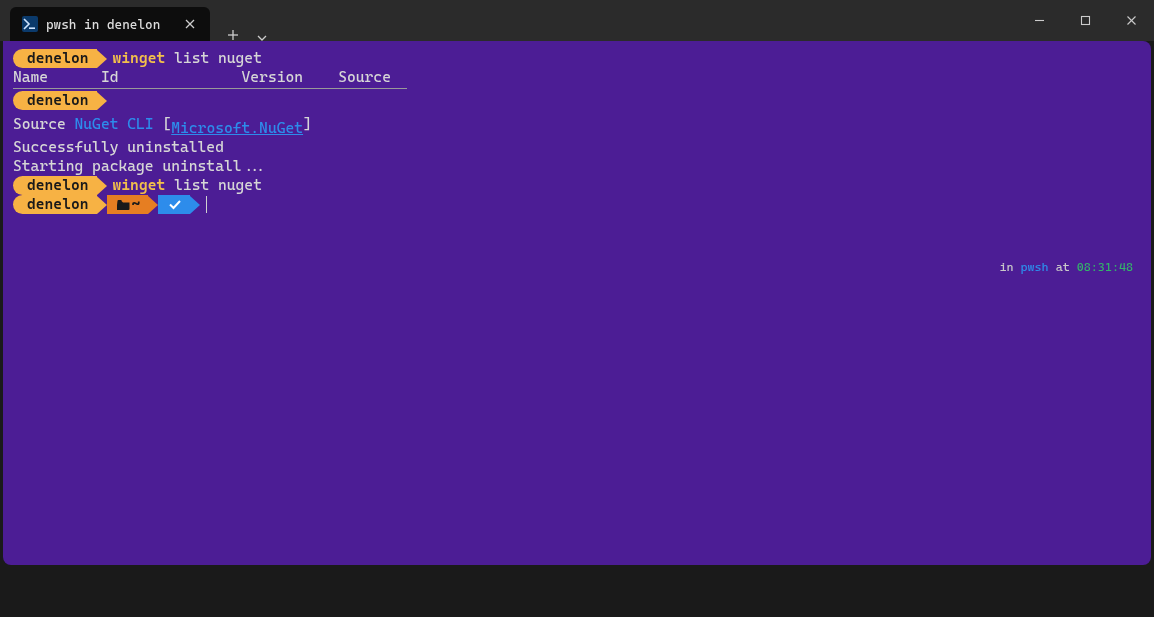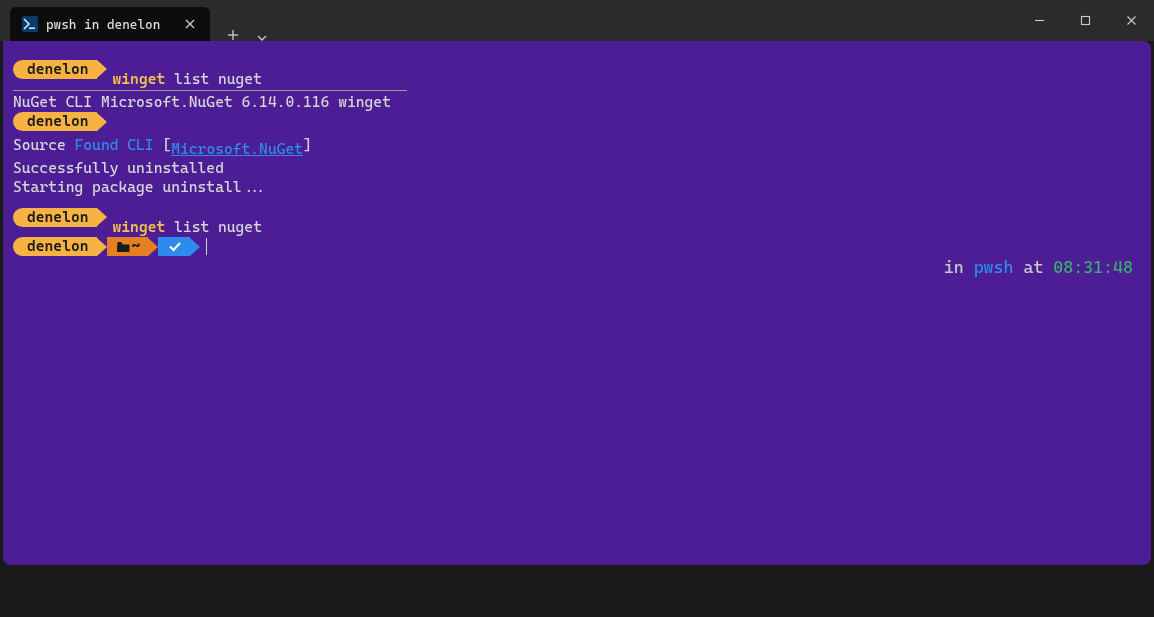--- a/index.html
+++ b/index.html
@@ -23,28 +23,28 @@
     
     .seg { display:inline-flex; align-items:center; height:19px; position:relative; padding:0 8px 0 10px; }
     .seg .txt { position:relative; z-index:2; font-weight:600; }
     .seg-arrow { width:0; height:0; border-top:9.5px solid transparent; border-bottom:9.5px solid transparent; display:inline-block; vertical-align:top; }
     .seg-user { background:#f7b244; color:#1a1a1a; border-radius:10px 0 0 10px; padding-left:14px; }
     .arrow-user { border-left:10px solid #f7b244; }
     .seg-folder { background:#e67e22; color:#1a1a1a; font-weight:bold; }
     .arrow-folder { border-left:10px solid #e67e22; }
     .seg-status { background:#2d8ceb; color:#fff; }
     .arrow-status { border-left:10px solid #2d8ceb; }
-    .cmd { margin-left:6px;margin-top:21px; }
+    .cmd { margin-left:6px; }
     .kw-winget { color:#f3c04b; font-weight:600; }
     .plain { color:#d6d6d6; }
     .found-name { color:#2d8ceb; }
     .found-id { color:#2d8ceb; text-decoration:underline;margin-top:9px; }
     .hr { border:none; border-top:1px solid #999; width:394px; margin:1px 0 2px 0; }
     .cursor { display:inline-block; width:1px; height:17px; background:#d0d0d0; margin-left:6px; vertical-align:middle; }
-    .right-status { position:absolute; right:18px; top:calc(8px + 19px*10); font-size:17px; line-height:19px; white-space:pre; }
+    .right-status { position:absolute; right:18px; top:calc(8px + 19px*10); font-size:12px; line-height:19px; white-space:pre; }
     .rs-in { color:#c9c9c9; }
     .rs-pwsh { color:#2d8ceb; }
     .rs-at { color:#c9c9c9; }
     .rs-time { color:#34b36a; }
     svg { display:block; }
     .folder-ico { margin-right:2px; }
   </style>
 </head>
 <body>
 
@@ -100,30 +100,30 @@
     </div>
   </div>
 
   <div class="term">
 
     <div class="row">
       <span class="seg seg-user"><span class="txt">denelon</span></span><span class="seg-arrow arrow-user"></span>
       <span class="cmd"><span class="kw-winget">winget</span><span class="plain"> list nuget</span></span>
     </div>
 
+    <div class="row plain">Name      Id              Version    Source</div>
     <hr class="hr">
 
-    <div class="row plain">NuGet CLI Microsoft.NuGet 6.14.0.116 winget</div>
 
     <div class="row">
       <span class="seg seg-user"><span class="txt">denelon</span></span><span class="seg-arrow arrow-user"></span>
     </div>
 
     <div class="row">
-      <span class="plain">Source </span><span class="found-name">Found CLI</span><span class="plain"> [</span><span class="found-id">Microsoft.NuGet</span><span class="plain">]</span>
+      <span class="plain">Source </span><span class="found-name">NuGet CLI</span><span class="plain"> [</span><span class="found-id">Microsoft.NuGet</span><span class="plain">]</span>
     </div>
 
     <div class="row plain">Successfully uninstalled</div>
     <div class="row plain">Starting package uninstall...</div>
 
     <div class="row">
       <span class="seg seg-user"><span class="txt">denelon</span></span><span class="seg-arrow arrow-user"></span>
       <span class="cmd"><span class="kw-winget">winget</span><span class="plain"> list nuget</span></span>
     </div>
 

